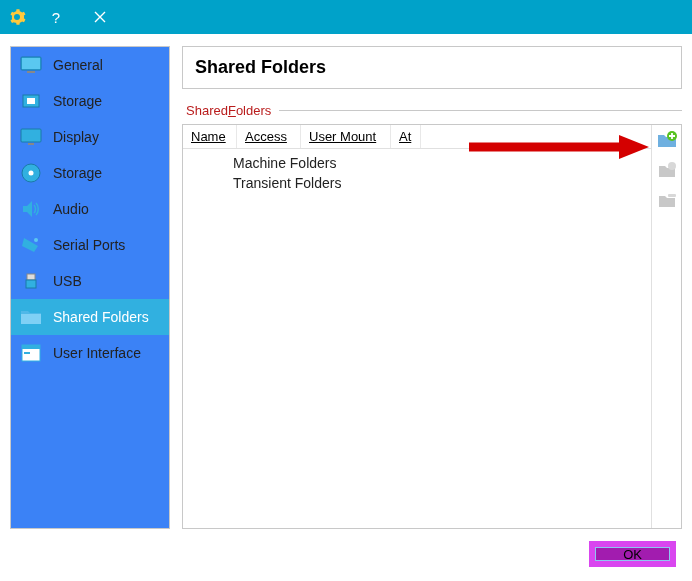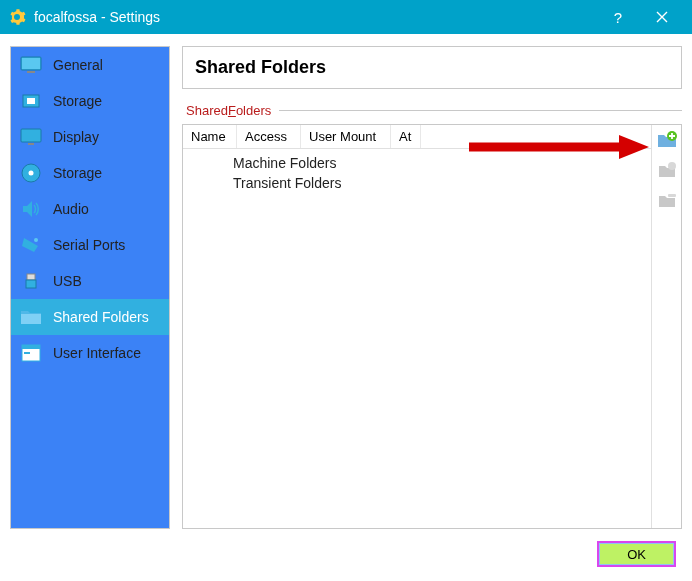--- a/index.html
+++ b/index.html
@@ -18,49 +18,48 @@
 .sidebar-item.selected { background: #31b0e0; color: #fff; }
 
 .main { flex: 1; display: flex; flex-direction: column; }
 .pagetitle { border: 1px solid #c8c8c8; padding: 10px 12px; font-weight: bold; font-size: 18px; }
 .section-label { margin: 14px 0 6px 4px; font-size: 13px; color: #b91c1c; display: flex; align-items: center; }
 .section-label .underline-letter { text-decoration: underline; }
 .section-label::after { content: ""; flex: 1; height: 1px; background: #c8c8c8; margin-left: 8px; }
 
 .table-area { flex: 1; border: 1px solid #c8c8c8; display: flex; position: relative; }
 .table-body { flex: 1; display: flex; flex-direction: column; }
-.col-headers { display: flex; height: 24px; border-bottom: 1px solid #e0e0e0; font-size: 13px; align-items: flex-start; }
+.col-headers { display: flex; height: 24px; border-bottom: 1px solid #e0e0e0; font-size: 13px; align-items: flex-start; text-decoration: underline; }
 .col-headers > div { padding: 0 8px; border-right: 1px solid #e8e8e8; height: 100%; display: flex; align-items: center; }
 .col-name { width: 54px; }
 .col-path { flex: 1; }
 .col-access { width: 64px; }
 .col-auto { width: 90px; }
 .col-at { width: 30px; }
 .rows { padding: 6px 0 0 50px; font-size: 14px; color: #222; }
 .rows div { margin-bottom: 4px; }
 
 .side-icons { width: 30px; border-left: 1px solid #e0e0e0; padding-top: 4px; display: flex; flex-direction: column; align-items: center; gap: 8px; }
 .side-icons .ibtn { width: 22px; height: 22px; display: flex; align-items: center; justify-content: center; cursor: pointer; }
 
 .arrow { position: absolute; top: 8px; right: 32px; pointer-events: none; }
 
 .footer { display: flex; justify-content: flex-end; align-items: center; padding: 12px 16px; gap: 14px; }
 .footer button { height: 26px; padding: 0 28px; font-size: 13px; background: #e9e9e9; border: 1px solid #a8a8a8; cursor: pointer; }
-.footer button.primary { background: #bef264; border: 2px solid #d946ef; box-shadow: 0 0 0 1px #8ec6f0 inset; }
+.footer button.primary { background: #a21caf; border: 6px solid #d946ef; box-shadow: 0 0 0 1px #8ec6f0 inset; }
 </style>
 </head>
 <body>
 
 <div class="titlebar">
   <span class="gear">
     <svg width="18" height="18" viewBox="0 0 24 24">
         <path fill="#FFC93C" d="M12 8a4 4 0 1 0 0 8 4 4 0 0 0 0-8zm9.4 4c0 .6-.1 1.2-.2 1.8l2.1 1.6-2 3.5-2.5-1a8 8 0 0 1-3.1 1.8l-.4 2.6h-4l-.4-2.6A8 8 0 0 1 7.8 19l-2.5 1-2-3.5 2.1-1.6A8.4 8.4 0 0 1 5.2 12c0-.6.1-1.2.2-1.8L3.3 8.6l2-3.5 2.5 1A8 8 0 0 1 10.9 4.3l.4-2.6h4l.4 2.6A8 8 0 0 1 18.8 6l2.5-1 2 3.5-2.1 1.6c.1.6.2 1.2.2 1.9z"></path>
       </svg>
   </span>
-  <span class="title">focalfossa - Settings</span>
   <div class="winbtn">?</div>
   <div class="winbtn">
     <svg width="12" height="12" viewBox="0 0 12 12">
         <path stroke="#fff" stroke-width="1.4" d="M1 1l10 10M11 1L1 11"></path>
       </svg>
   </div>
 </div>
 
 <div class="content">
   <div class="sidebar">

